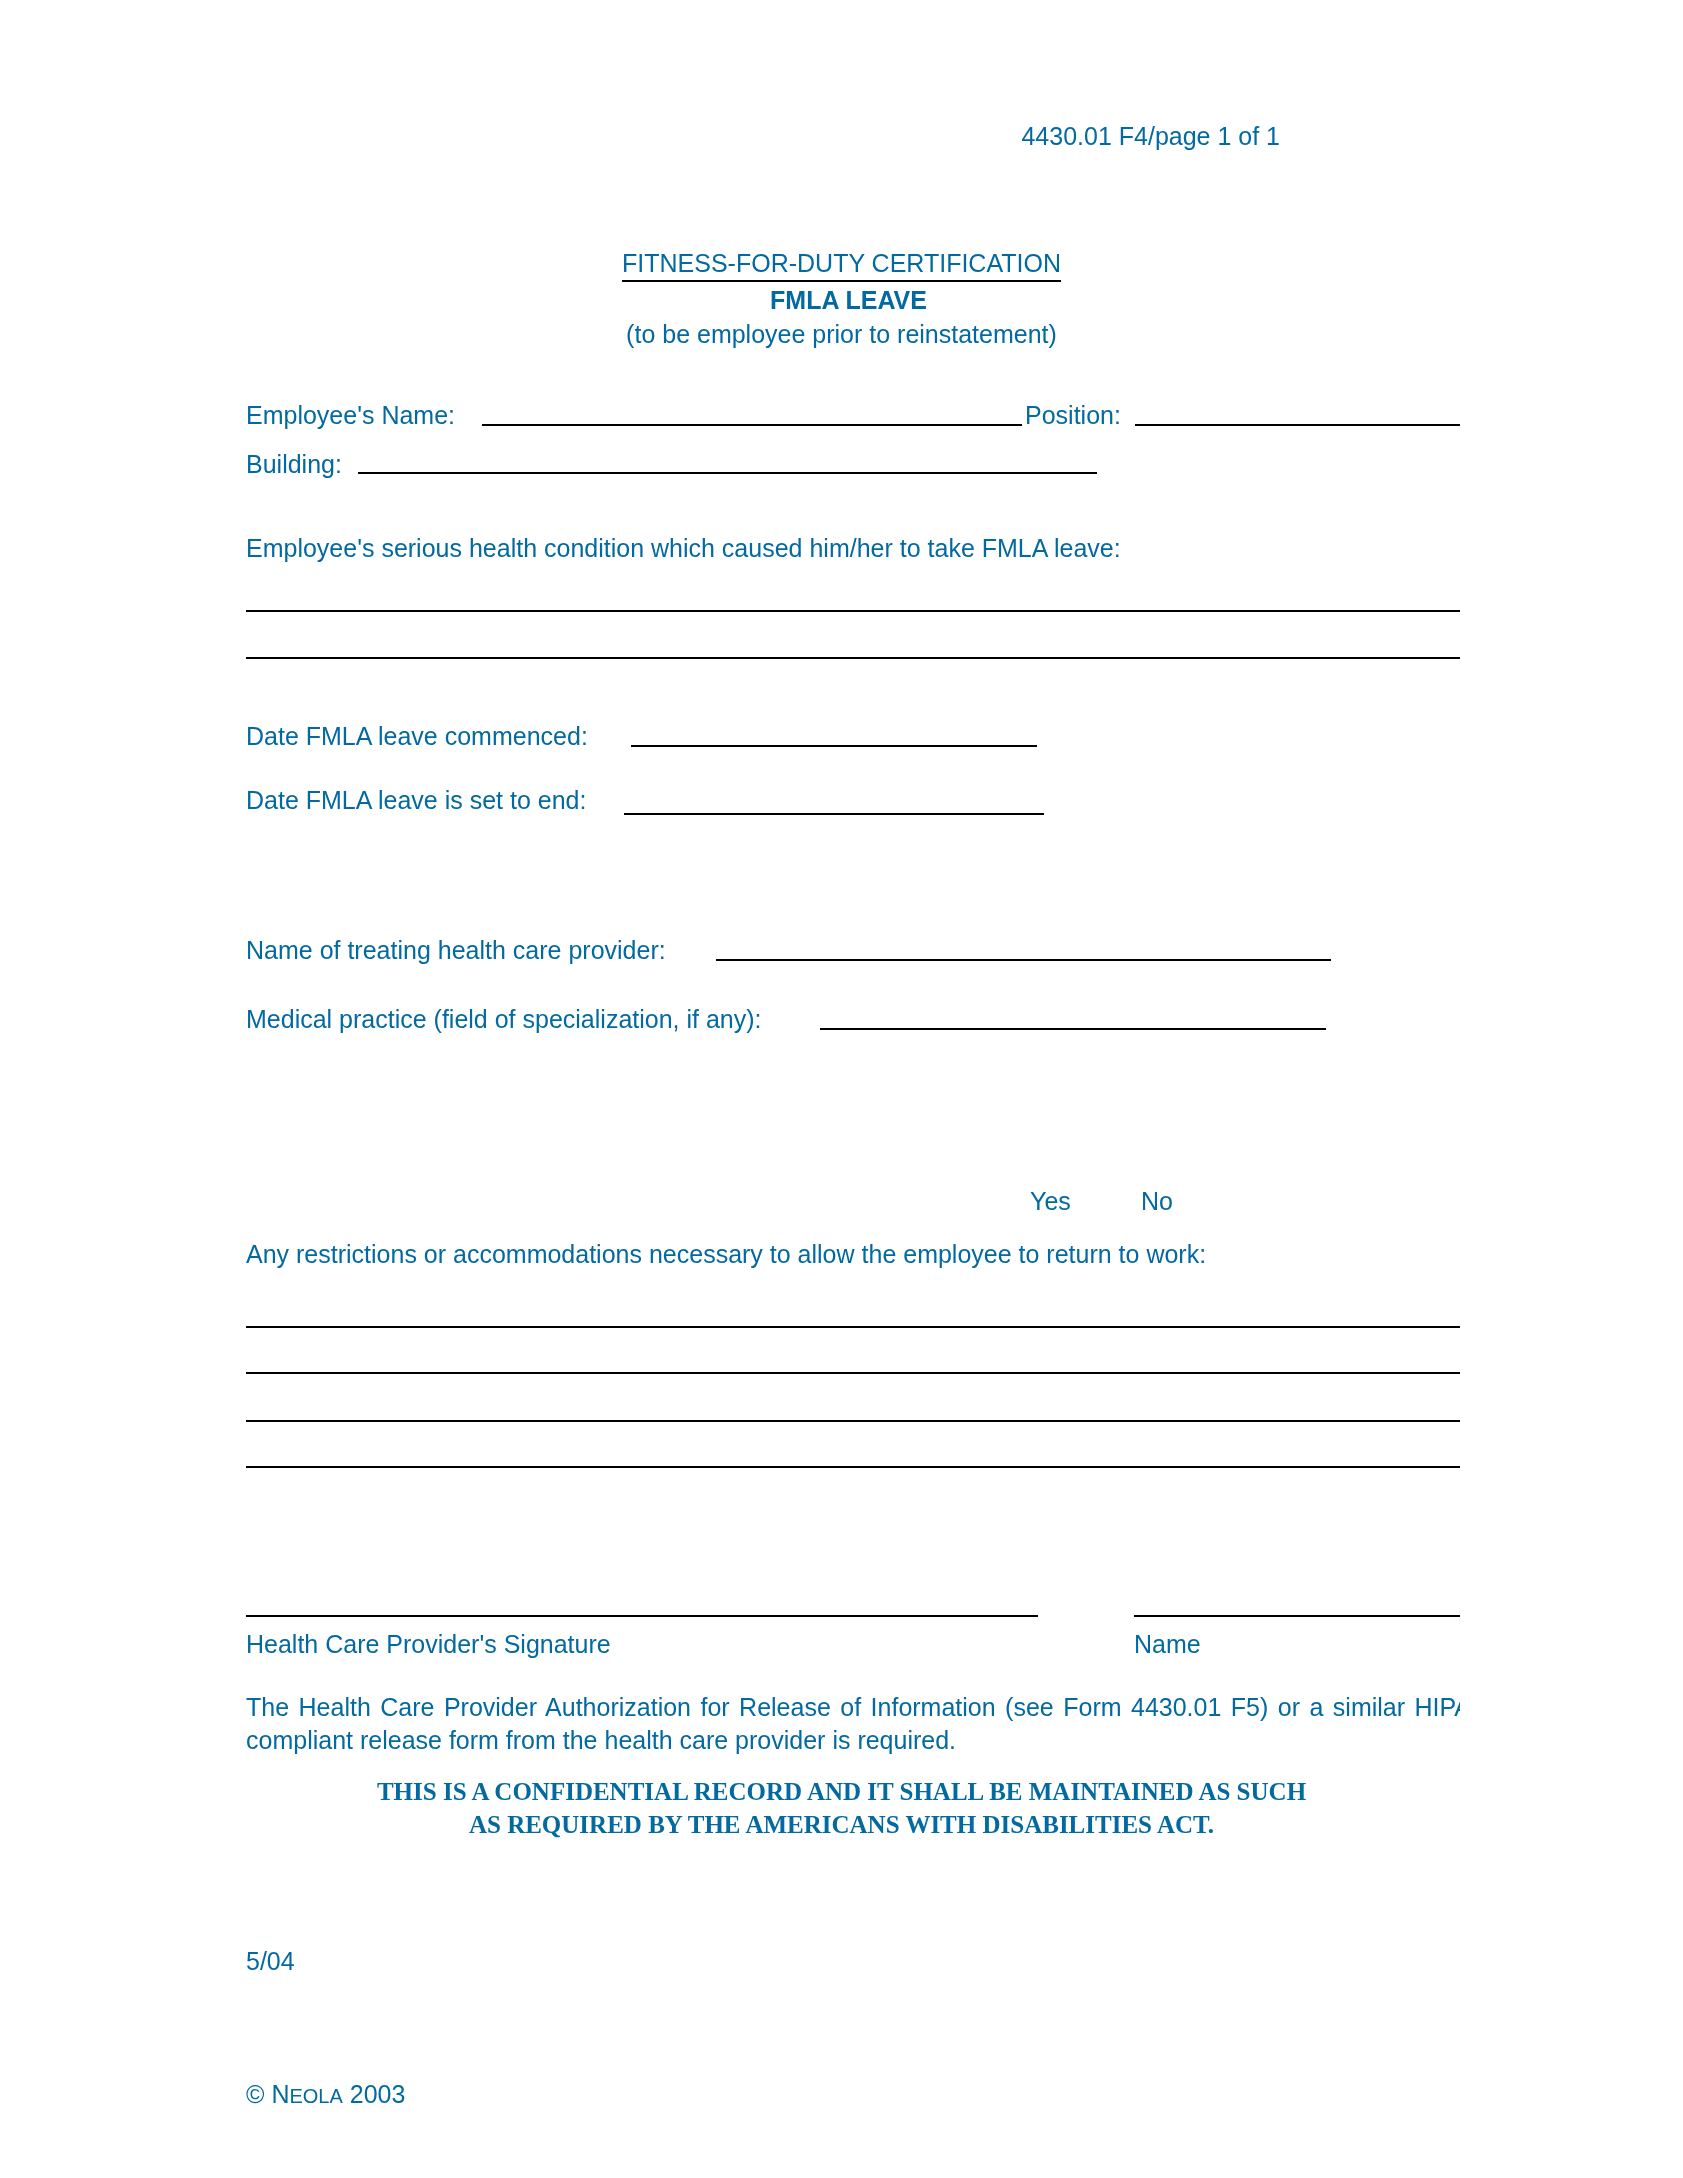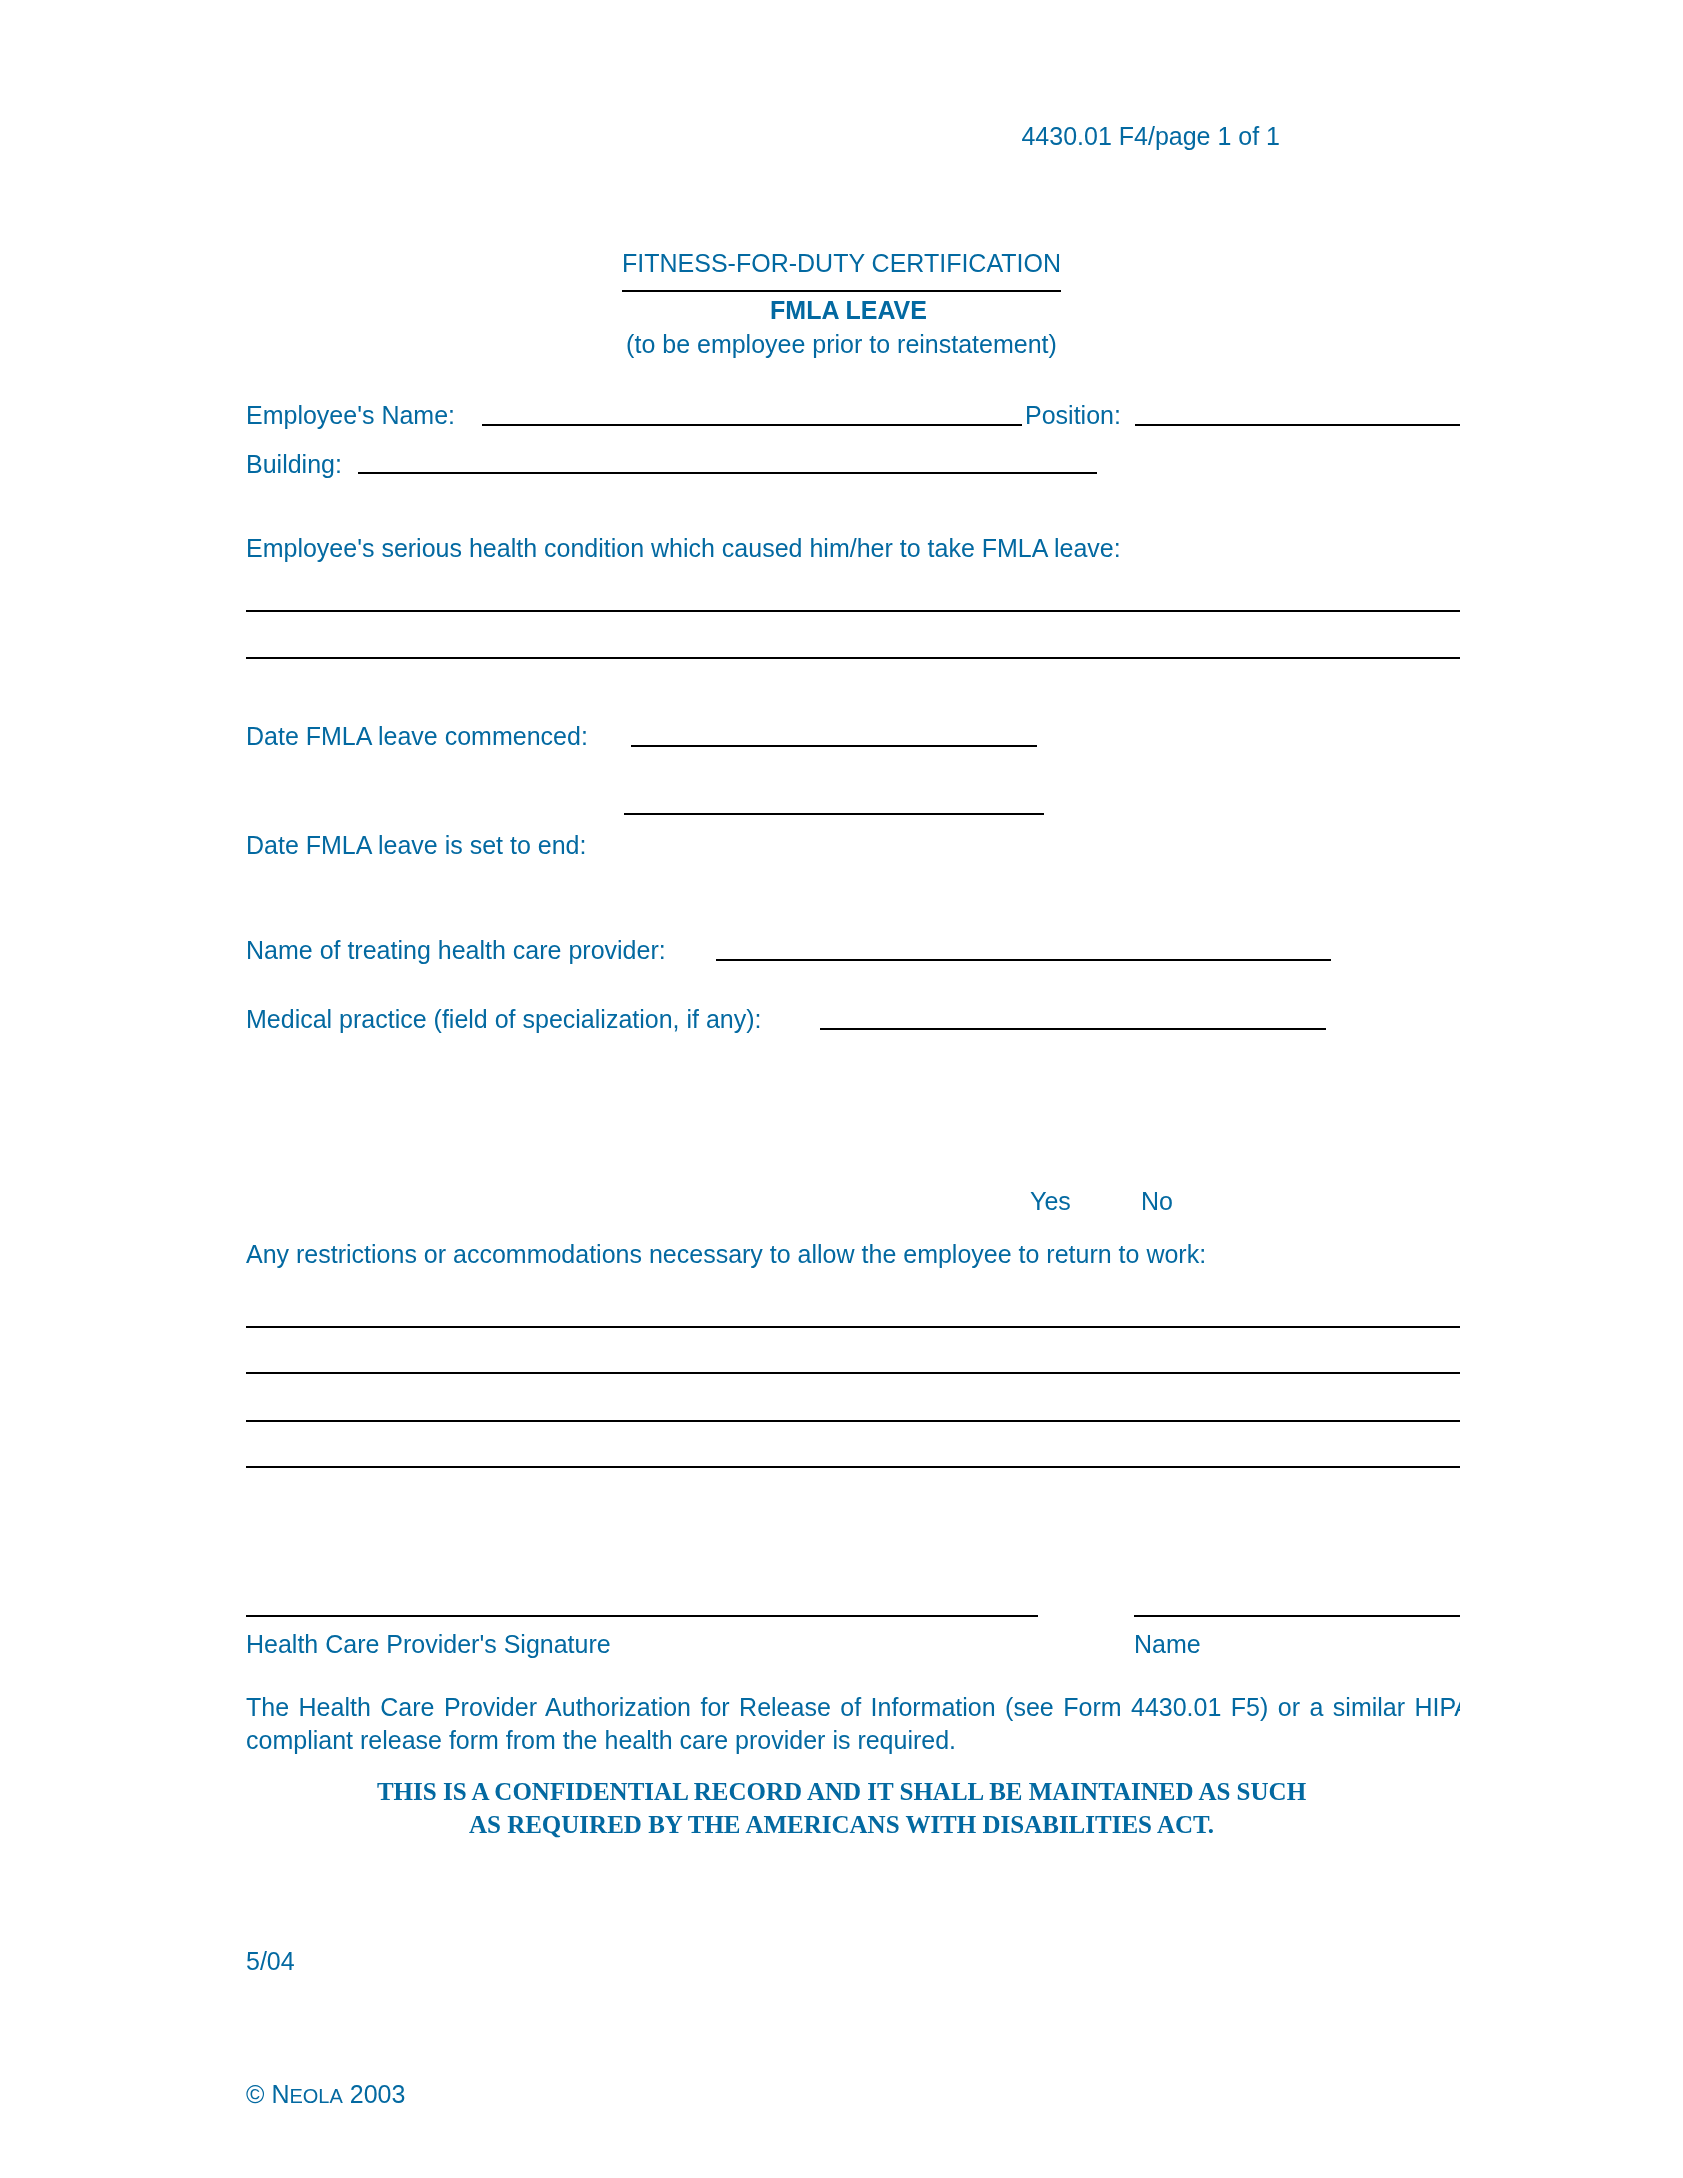--- a/index.html
+++ b/index.html
@@ -33,21 +33,21 @@
     top: 223px;
     left: 0;
     width: 1683px;
     text-align: center;
   }
   .title-line1 {
     font-size: 25px;
     line-height: 32px;
     display: inline-block;
     border-bottom: 2px solid #000;
-    padding-bottom: 11px;
+    padding-bottom: 1px;
   }
   .title-line2 {
     font-size: 25px;
     line-height: 32px;
     font-weight: bold;
     margin-top: 2px;
     padding-left: 14px;
   }
   .title-line3 {
     font-size: 25px;
@@ -120,21 +120,21 @@
   <div class="rule" style="top:448px; left:358px; width:739px;"></div>
 
   <div class="txt" style="top:508px; left:246px;">Employee's serious health condition which caused him/her to take FMLA leave:</div>
 
   <div class="rule" style="top:586px; left:246px; width:1250px;"></div>
   <div class="rule" style="top:633px; left:246px; width:1250px;"></div>
 
   <div class="txt" style="top:696px; left:246px;">Date FMLA leave commenced:</div>
   <div class="rule" style="top:721px; left:631px; width:406px;"></div>
 
-  <div class="txt" style="top:805px; left:246px;">Date FMLA leave is set to end:</div>
+  <div class="txt" style="top:760px; left:246px;">Date FMLA leave is set to end:</div>
   <div class="rule" style="top:789px; left:624px; width:420px;"></div>
 
   <div class="txt" style="top:910px; left:246px;">Name of treating health care provider:</div>
   <div class="rule" style="top:935px; left:716px; width:615px;"></div>
 
   <div class="txt" style="top:979px; left:246px;">Medical practice (field of specialization, if any):</div>
   <div class="rule" style="top:1004px; left:820px; width:506px;"></div>
 
 
   <div class="txt" style="top:1161px; left:1030px;">Yes</div>

